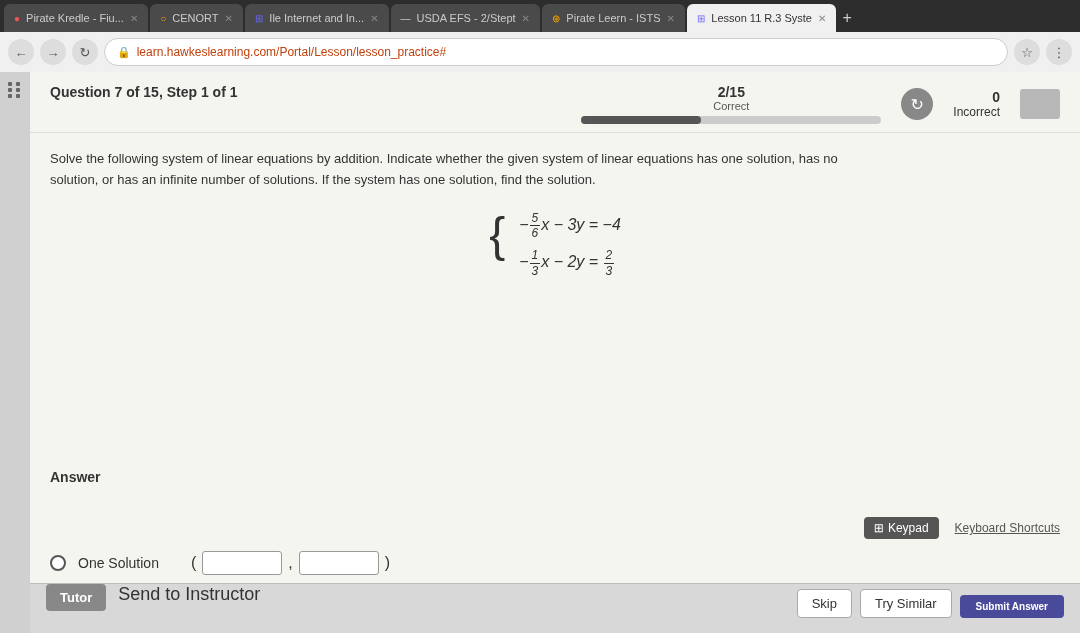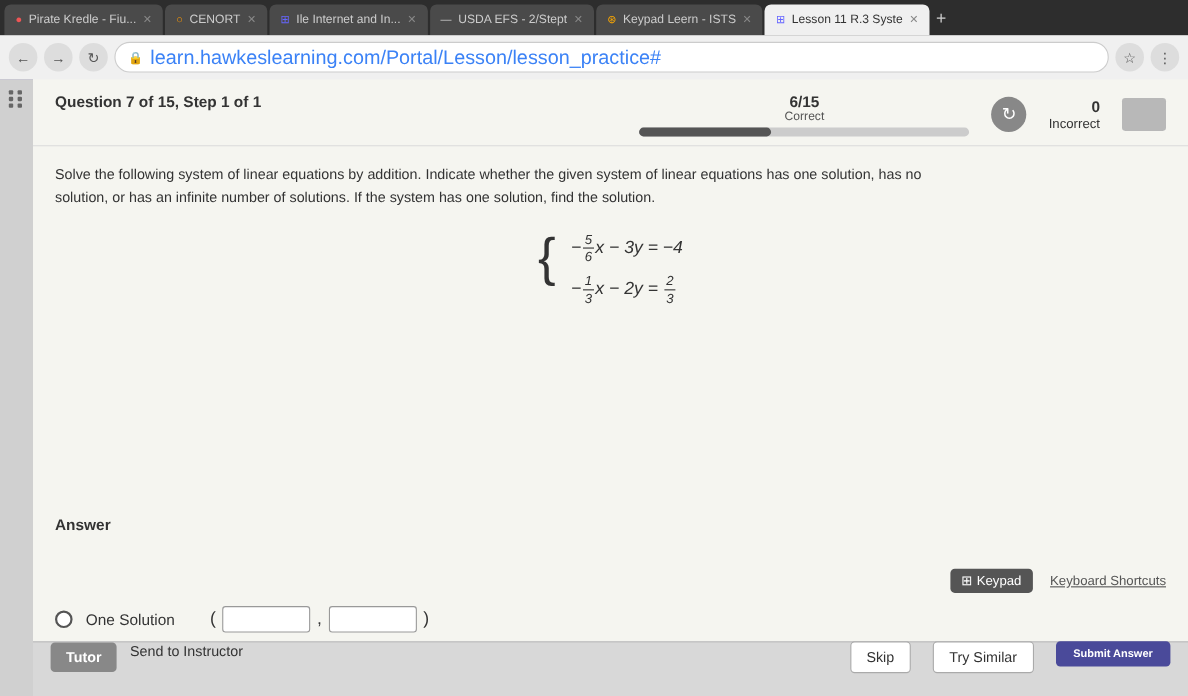--- a/index.html
+++ b/index.html
@@ -78,22 +78,22 @@
       border: 1px solid #ccc;
       background: white;
       padding: 0 12px;
       font-size: 12px;
       color: #333;
       display: flex;
       align-items: center;
       gap: 6px;
     }
     .address-text {
-      font-size: 18px;
-      color: #3b82f6;
+      font-size: 12px;
+      color: #c2410c;
     }
 
     
     .main-content {
       background: #c4b5fd;
       height: calc(633px - 72px);
       display: flex;
       flex-direction: column;
       padding: 0;
     }
@@ -387,35 +387,35 @@
       border-radius: 4px;
       padding: 6px 14px;
       font-size: 13px;
       cursor: pointer;
       font-weight: bold;
     }
     .send-instructor-btn {
       background: transparent;
       color: #333;
       border: none;
-      font-size: 13px;
+      font-size: 18px;
       cursor: pointer;
       margin-left: 12px;
       text-decoration: none;
     }
 
     
     .bottom-right-actions {
       position: absolute;
-      bottom: 0;
+      bottom: 15px;
       right: 0;
       height: 50px;
       display: flex;
-      align-items: flex-start;
-      gap: 20px;
+      align-items: flex-end;
+      gap: 8px;
       padding: 0 16px;
     }
     .skip-btn {
       background: white;
       color: #333;
       border: 1px solid #aaa;
       border-radius: 4px;
       padding: 6px 14px;
       font-size: 13px;
       cursor: pointer;
@@ -461,21 +461,21 @@
       <span>Ile Internet and In...</span>
       <span class="tab-close">✕</span>
     </div>
     <div class="tab">
       <span style="font-size:10px;">—</span>
       <span>USDA EFS - 2/Stept</span>
       <span class="tab-close">✕</span>
     </div>
     <div class="tab">
       <span style="font-size:10px;color:#fa0;">⊛</span>
-      <span>Keypad Leern - ISTS</span>
+      <span>Pirate Leern - ISTS</span>
       <span class="tab-close">✕</span>
     </div>
     <div class="tab active">
       <span style="font-size:10px;color:#66f;">⊞</span>
       <span>Lesson 11 R.3 Syste</span>
       <span class="tab-close">✕</span>
     </div>
     <button style="background:none;border:none;color:#ccc;cursor:pointer;font-size:16px;margin-left:4px;">+</button>
   </div>
 
@@ -505,21 +505,21 @@
 
 <div class="main-content">
   <div class="content-wrapper">
 
     <div class="question-header">
       <div>
         <div class="question-title">Question 7 of 15,  Step 1 of 1</div>
       </div>
       <div class="score-panel">
         <div class="score-item">
-          <span class="score-number">6/15</span>
+          <span class="score-number">2/15</span>
           <span class="score-label">Correct</span>
           <div class="progress-bar-container">
             <div class="progress-bar-fill" style="width: 40%;"></div>
           </div>
         </div>
         <button class="refresh-btn">↻</button>
         <div class="score-panel-right">
           <span class="incorrect-count">0</span>
           <span class="incorrect-label">Incorrect</span>
         </div>

